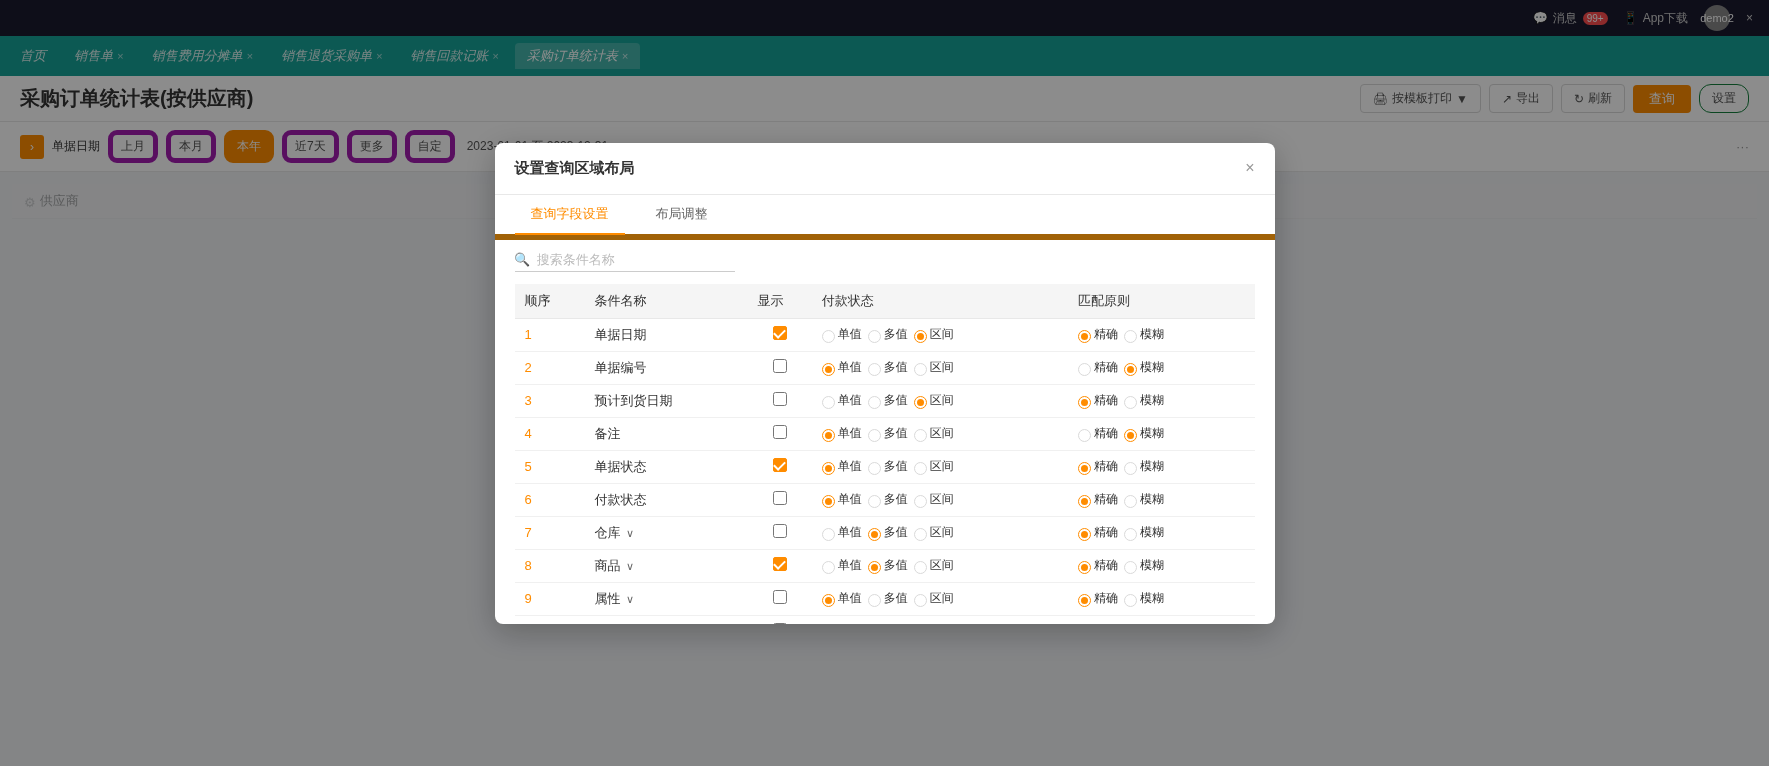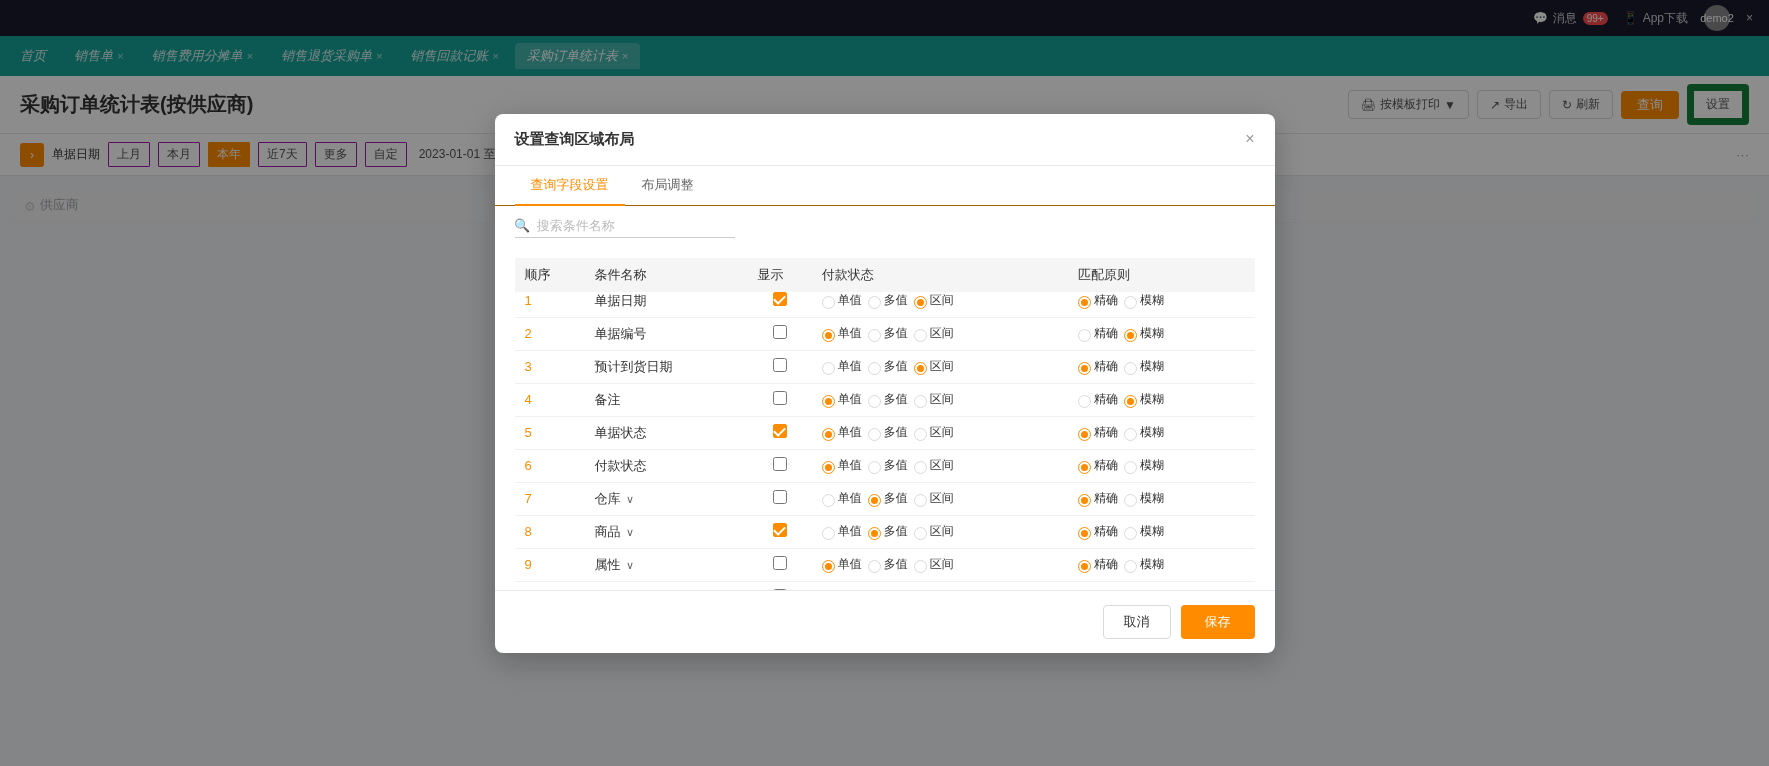--- a/index.html
+++ b/index.html
@@ -69,41 +69,41 @@
     .btn-print, .btn-export, .btn-refresh {
       padding: 5px 12px; border: 1px solid #d9d9d9; border-radius: 4px;
       background: #fff; cursor: pointer; font-size: 12px; color: #555;
       display: flex; align-items: center; gap: 4px;
     }
     .btn-query {
       padding: 5px 16px; border: none; border-radius: 4px;
       background: #ff8c00; color: #fff; cursor: pointer; font-size: 13px;
     }
     .btn-settings {
-      padding: 5px 12px; border: 7px solid #15803d; border-radius: 4px;
+      padding: 5px 12px; border: 1px solid #15803d; border-radius: 12px;
       background: #fff; cursor: pointer; font-size: 12px; color: #555;
     }
 
     
     .filter-bar {
       background: #fff;
       padding: 8px 20px;
       display: flex;
       align-items: center;
       gap: 8px;
       border-bottom: 1px solid #e8e8e8;
     }
     .filter-toggle {
       width: 24px; height: 24px; background: #ff8c00; color: #fff;
       border-radius: 3px; display: flex; align-items: center; justify-content: center;
       cursor: pointer; font-size: 12px;
     }
     .date-label { font-size: 12px; color: #333; }
     .date-btn {
-      padding: 3px 8px; border: 1px solid #a21caf; border-radius: 1px;
+      padding: 3px 8px; border: 5px solid #a21caf; border-radius: 9px;
       font-size: 12px; cursor: pointer; background: #fff; color: #555;
     }
     .date-btn.active {
       background: #ff8c00; color: #fff; border-color: #ff8c00;
     }
     .date-range { font-size: 12px; color: #555; margin-left: 4px; }
 
     
     .content-area {
       display: flex;
@@ -152,23 +152,23 @@
       display: flex;
       align-items: center;
       justify-content: space-between;
     }
     .modal-title { font-size: 15px; font-weight: 600; color: #333; }
     .modal-close { cursor: pointer; color: #999; font-size: 16px; }
 
     
     .modal-tabs {
       display: flex;
-      border-bottom: 1px solid #a16207;
+      border-bottom: 6px solid #a16207;
       padding: 0 20px;
-      gap: 1px;
+      gap: 15px;
     }
     .modal-tab {
       padding: 10px 16px;
       font-size: 13px;
       color: #666;
       cursor: pointer;
       border-bottom: 2px solid transparent;
       margin-bottom: -1px;
     }
     .modal-tab.active {
@@ -211,21 +211,21 @@
     }
     .tbl thead th {
       background: #f5f5f5;
       padding: 8px 10px;
       text-align: left;
       font-size: 13px;
       font-weight: 500;
       color: #333;
       border-bottom: 1px solid #e8e8e8;
       position: sticky;
-      top: 8px;
+      top: 0;
       z-index: 1;
     }
     .tbl tbody td {
       padding: 7px 10px;
       border-bottom: 1px solid #f0f0f0;
       font-size: 13px;
       color: #333;
       vertical-align: middle;
     }
 
@@ -779,22 +779,14 @@
 
       <span>模糊</span>
     </label>
                 </div>
               </td>
             </tr>
           </tbody>
       </table>
     </div>
 
-    <div class="modal-footer">
-      <button class="btn-cancel">
-        <span>取消</span>
-      </button>
-      <button class="btn-save">
-        <span>保存</span>
-      </button>
-    </div>
   </div>
 </div>
 
 </body></html>

